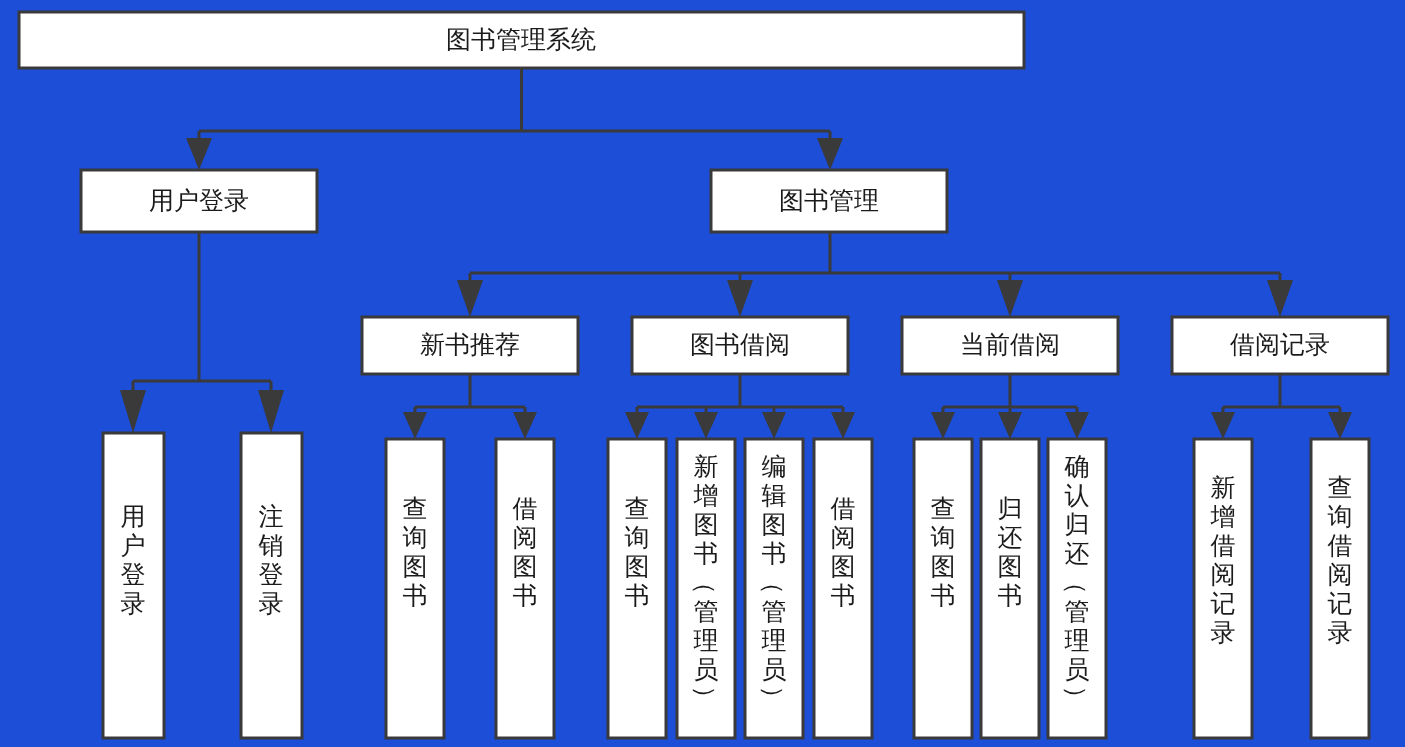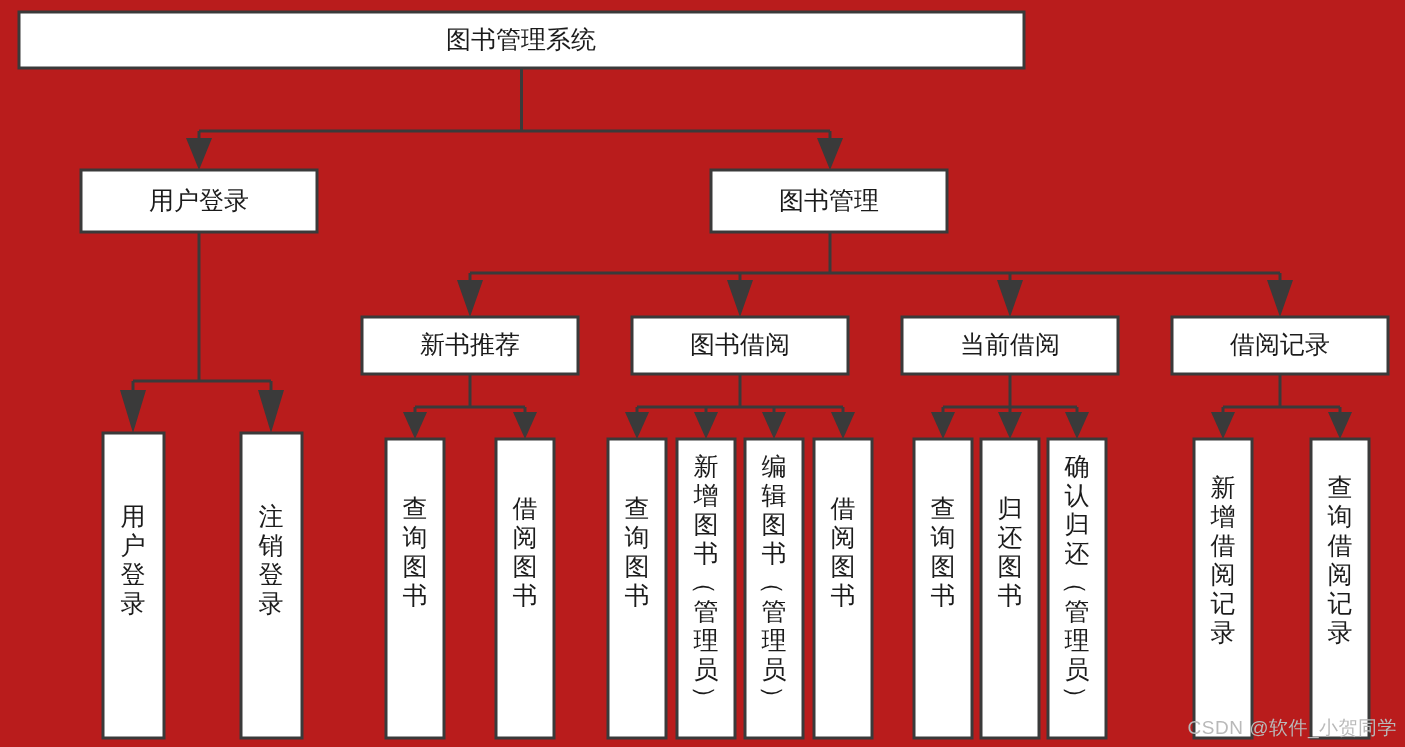--- a/index.html
+++ b/index.html
@@ -8,21 +8,21 @@
     padding: 0;
     background: #ffffff;
   }
   body {
     font-family: "Liberation Sans", "DejaVu Sans", sans-serif;
   }
   #diagram-root {
     position: relative;
     width: 1405px;
     height: 747px;
-    background: #b91c1c;
+    background: #1d4ed8;
     overflow: hidden;
   }
   svg.diagram-canvas {
     position: absolute;
     left: 0;
     top: 0;
     width: 1405px;
     height: 747px;
     display: block;
   }
@@ -248,15 +248,14 @@
       <text class="node-label-v" x="1223" y="487"><tspan x="1223" y="487" dominant-baseline="central">新</tspan><tspan x="1223" y="516" dominant-baseline="central">增</tspan><tspan x="1223" y="545" dominant-baseline="central">借</tspan><tspan x="1223" y="574" dominant-baseline="central">阅</tspan><tspan x="1223" y="603" dominant-baseline="central">记</tspan><tspan x="1223" y="632" dominant-baseline="central">录</tspan></text>
     </g>
 
     <g>
       <rect class="node-rect" x="1311" y="439" width="58" height="299"></rect>
       <text class="node-label-v" x="1340" y="487"><tspan x="1340" y="487" dominant-baseline="central">查</tspan><tspan x="1340" y="516" dominant-baseline="central">询</tspan><tspan x="1340" y="545" dominant-baseline="central">借</tspan><tspan x="1340" y="574" dominant-baseline="central">阅</tspan><tspan x="1340" y="603" dominant-baseline="central">记</tspan><tspan x="1340" y="632" dominant-baseline="central">录</tspan></text>
     </g>
 
   </svg>
 
-  <div class="watermark-text">CSDN @软件_小贺同学</div>
 
 </div>
 
 </body></html>

